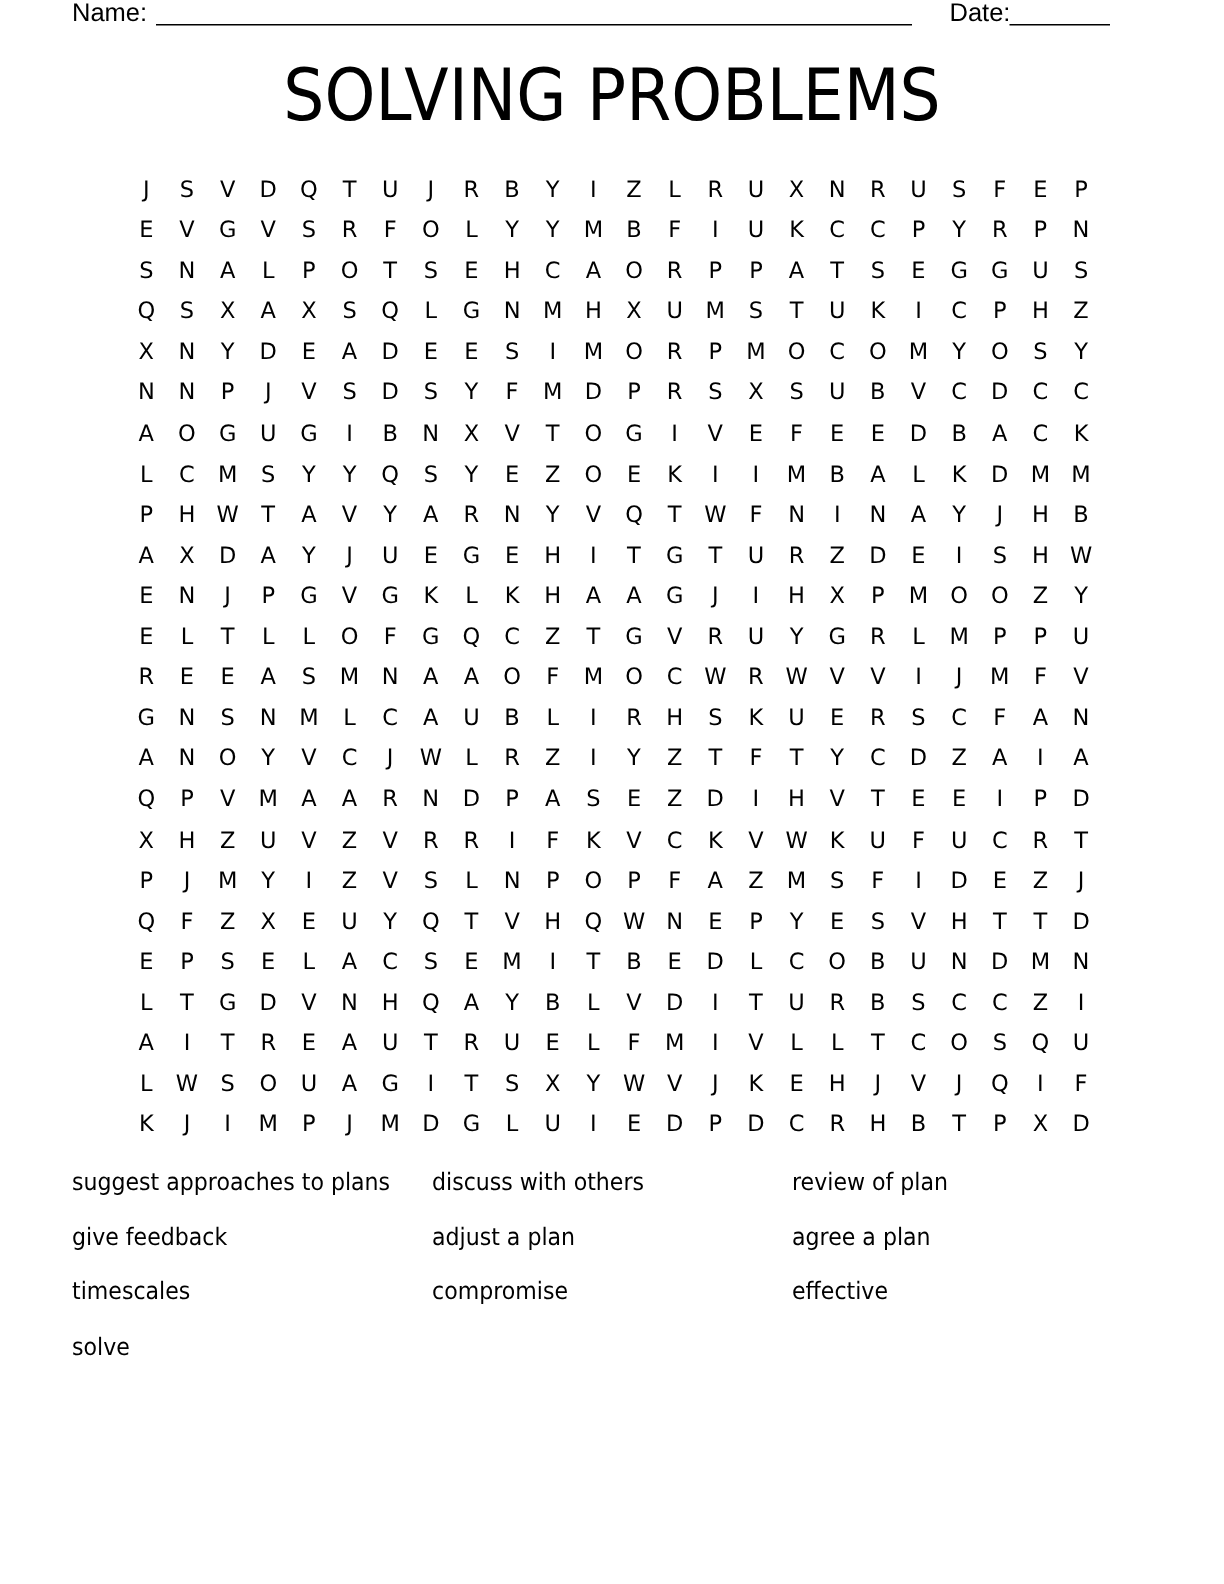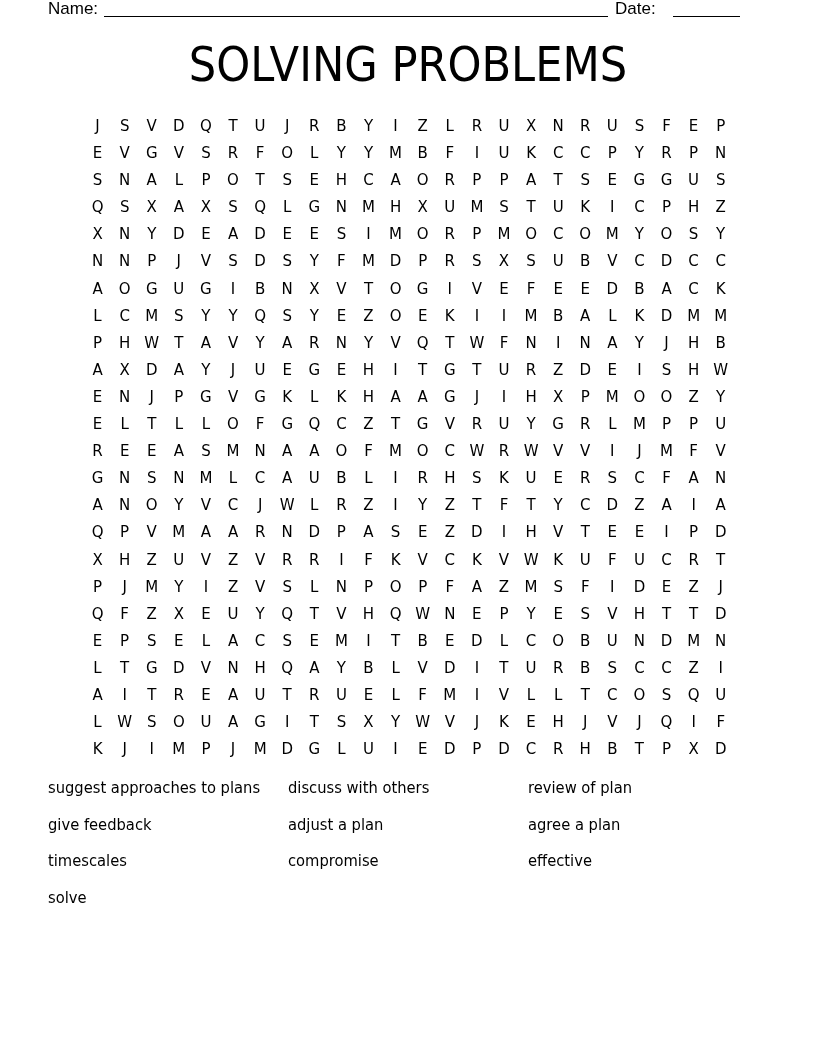--- a/index.html
+++ b/index.html
@@ -1,21 +1,21 @@
 <!DOCTYPE html>
 <html><head>
 <meta charset="utf-8">
 <style>
   html, body { margin: 0; padding: 0; background: #ffffff; }
   body { width: 816px; height: 1056px; position: relative; overflow: hidden; color: #000; }
   .header { position: absolute; top: 0; left: 48px; width: 720px; height: 20px;
     font-family: "Liberation Sans", sans-serif; font-size: 17px; line-height: 18px; }
   .name-label { position: absolute; left: 0; top: 0; }
   .name-line { position: absolute; left: 56px; top: 0; width: 504px; border-bottom: 1px solid #000; height: 16px; }
-  .date-label { position: absolute; left: 567px; top: 0; }
+  .date-label { position: absolute; left: 585px; top: 0; }
   .date-line { position: absolute; left: 625px; top: 0; width: 67px; border-bottom: 1px solid #000; height: 16px; }
   .title { position: absolute; top: 34px; left: 0; width: 816px; text-align: center;
     font-family: "DejaVu Sans", sans-serif; font-size: 48px; line-height: 60px;
     transform: scaleX(0.9); letter-spacing: 0px; }
   .grid { position: absolute; top: 113px; left: 84px; }
   .row { display: flex; height: 27.1px; }
   .cell { width: 27.1px; text-align: center; font-family: "DejaVu Sans", sans-serif;
     font-size: 15px; line-height: 27px; }
   .words { position: absolute; top: 778px; left: 48px; width: 720px;
     font-family: "DejaVu Sans", sans-serif; font-size: 16px; }

